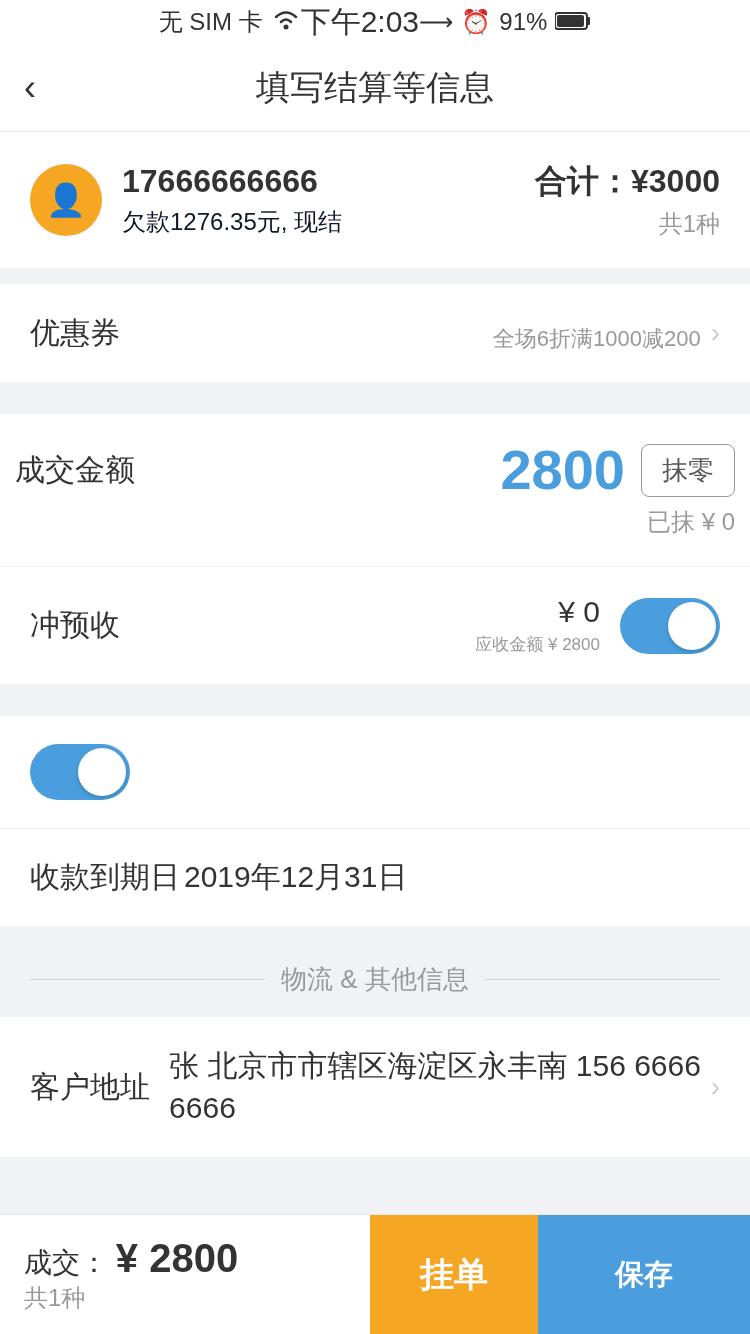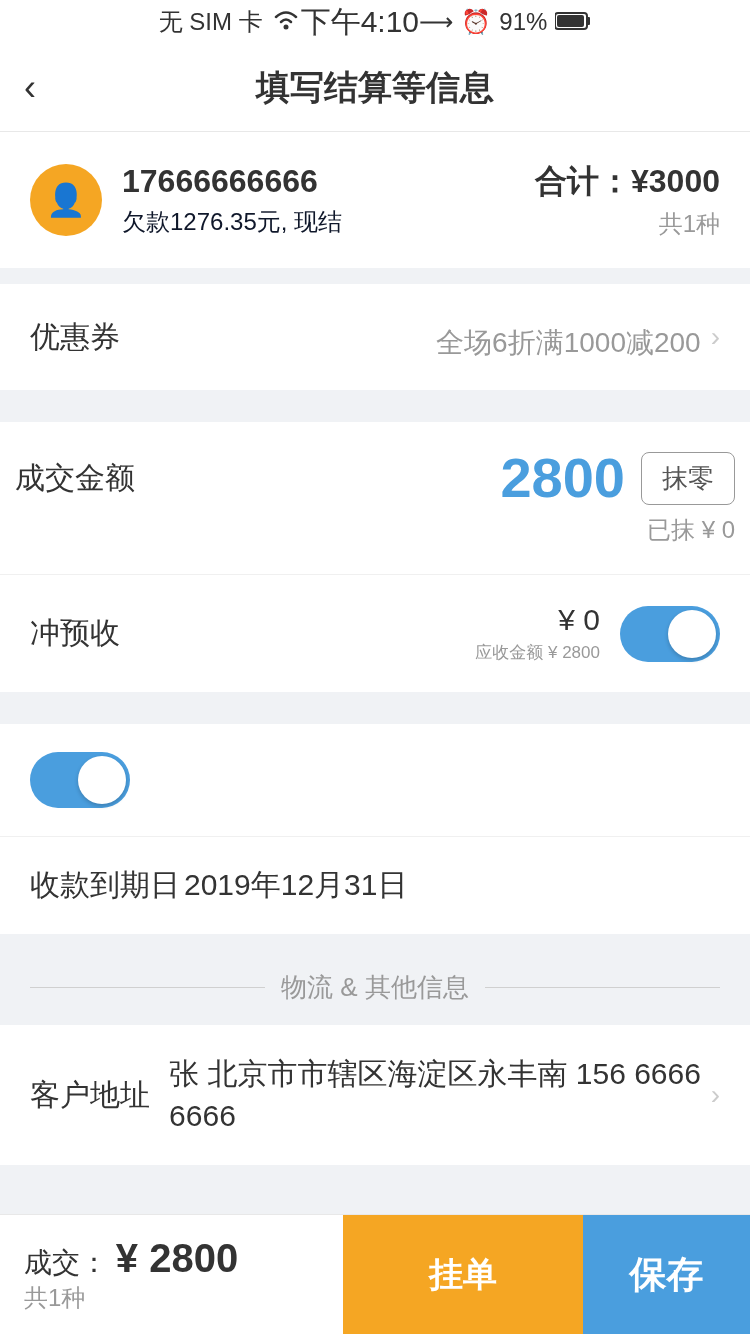--- a/index.html
+++ b/index.html
@@ -40,21 +40,21 @@
     }
     .nav-back {
       position: absolute;
       left: 24px;
       font-size: 36px;
       color: #333;
       cursor: pointer;
     }
     .nav-title {
       font-size: 34px;
-      font-weight: 700;
+      font-weight: 400;
       color: #333;
     }
 
     
     .content {
       padding-bottom: 130px;
     }
 
     
     .customer-section {
@@ -117,21 +117,21 @@
     .coupon-label {
       font-size: 30px;
       color: #333;
     }
     .coupon-value {
       font-size: 32px;
       color: #333;
       font-weight: 600;
     }
     .coupon-desc {
-      font-size: 28px;
+      font-size: 22px;
       color: #999;
       text-align: left;
       margin-top: 12px;
     }
     .chevron-icon {
       font-size: 28px;
       color: #ccc;
     }
 
     
@@ -325,60 +325,60 @@
       background: #fff;
       display: flex;
       align-items: center;
       border-top: 1px solid #e8e8e8;
     }
     .bottom-summary {
       flex: 1;
       padding: 0 24px;
     }
     .btn-hold {
-      width: 240px;
+      width: 168px;
       height: 120px;
       background: #f5a623;
       display: flex;
       align-items: center;
       justify-content: center;
       font-size: 34px;
       color: #fff;
       font-weight: 600;
       cursor: pointer;
     }
     .btn-save {
-      width: 167px;
+      width: 212px;
       height: 120px;
       background: #4a9ede;
       display: flex;
       align-items: center;
       justify-content: center;
-      font-size: 37px;
+      font-size: 29px;
       color: #fff;
       font-weight: 600;
       cursor: pointer;
     }
   </style>
 </head>
 <body>
 
 <div class="status-bar">
   <div class="status-left">
     <span>无 SIM 卡</span>
     <span>
       <svg width="30" height="22" viewBox="0 0 30 22">
         <path d="M15 18 Q15 18 15 18 L15 18" stroke="#333" stroke-width="3" fill="none"></path>
         <circle cx="15" cy="19" r="2.5" fill="#333"></circle>
         <path d="M10 14 Q15 9 20 14" stroke="#333" stroke-width="2.5" fill="none" stroke-linecap="round"></path>
         <path d="M5 9 Q15 0 25 9" stroke="#333" stroke-width="2.5" fill="none" stroke-linecap="round"></path>
       </svg>
     </span>
   </div>
-  <div class="status-center">下午4:10</div>
+  <div class="status-center">下午2:03</div>
   <div class="status-right">
     <span>⟶</span>
     <span>⏰</span>
     <span>91%</span>
     <span>
       <svg width="36" height="18" viewBox="0 0 36 18">
         <rect x="0" y="1" width="32" height="16" rx="3" ry="3" stroke="#333" stroke-width="2" fill="none"></rect>
         <rect x="32" y="5" width="3" height="8" rx="1" fill="#333"></rect>
         <rect x="2" y="3" width="27" height="12" rx="2" fill="#333"></rect>
       </svg>

